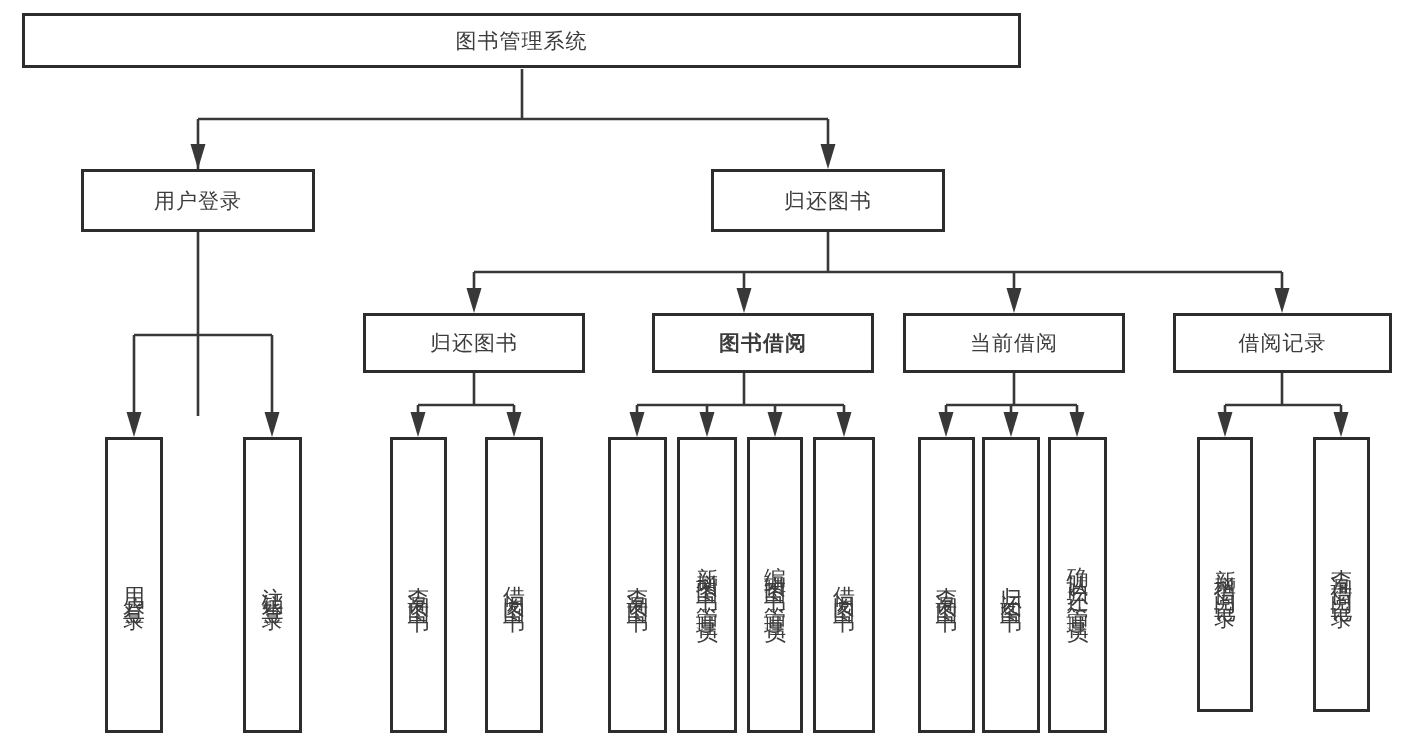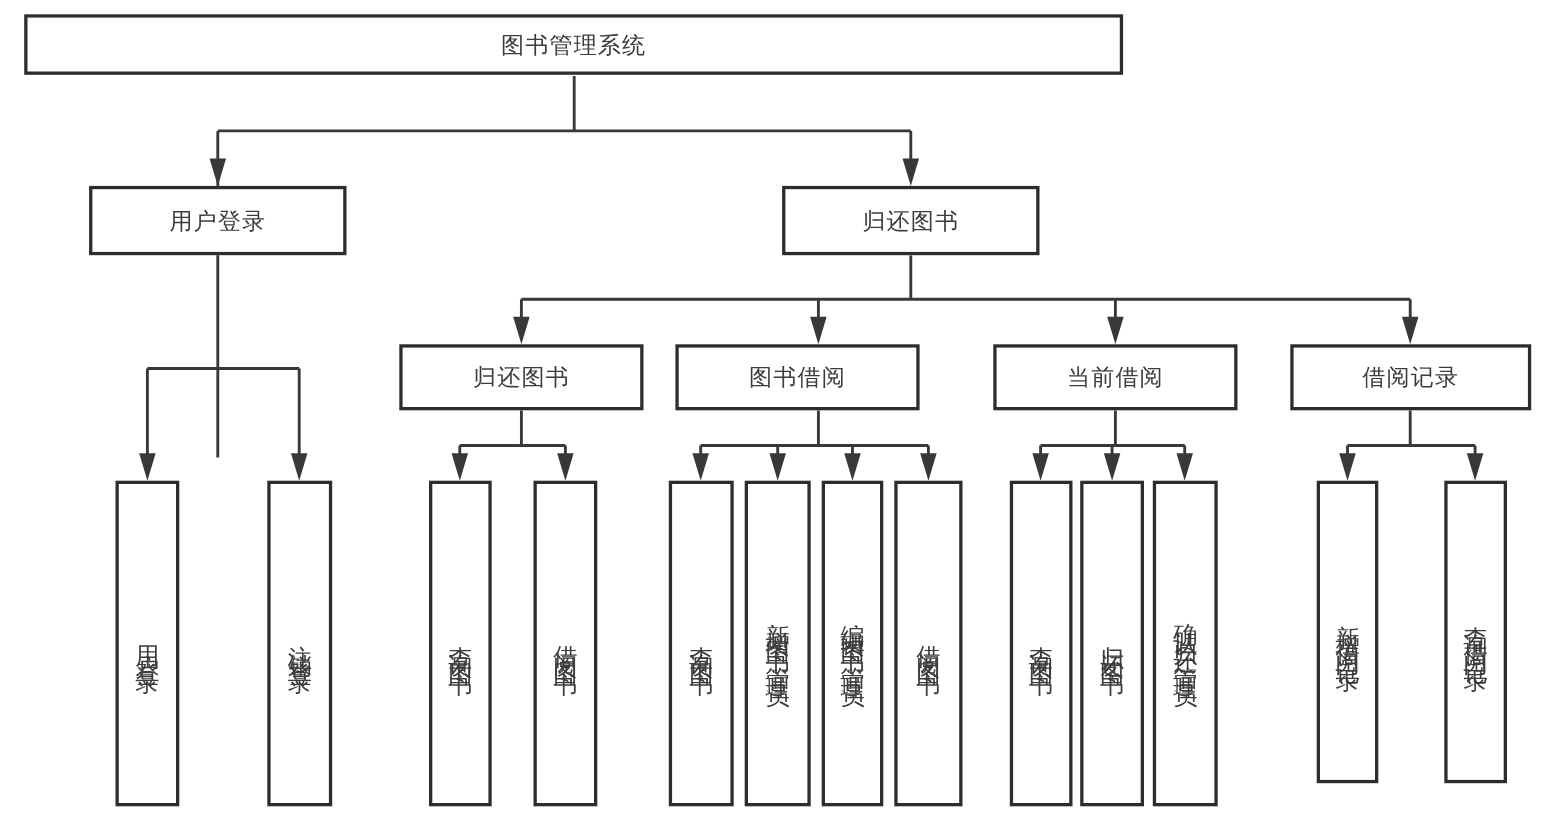--- a/index.html
+++ b/index.html
@@ -21,21 +21,21 @@
     display:flex;align-items:center;justify-content:center;
     color:#3c3c3c;
     z-index:2;
   }
   .hlabel{font-size:21px;letter-spacing:1px;white-space:nowrap;}
   .root{left:22px;top:13px;width:999px;height:55px;}
   .lv1a{left:81px;top:169px;width:234px;height:63px;}
   .lv1b{left:711px;top:169px;width:234px;height:63px;}
   .lv2{top:313px;height:60px;}
   .lv2a{left:363px;width:222px;}
-  .lv2b{left:614px;width:222px;}
+  .lv2b{left:652px;width:222px;font-weight:bold;}
   .lv2c{left:903px;width:222px;align-items:center;}
   .lv2d{left:1173px;width:219px;}
   .leaf{top:437px;height:296px;}
   .leaf.short{height:275px;}
   .vlabel{
     writing-mode:vertical-rl;
     font-size:22px;
     letter-spacing:8px;
     color:#3c3c3c;
     line-height:1.0;

